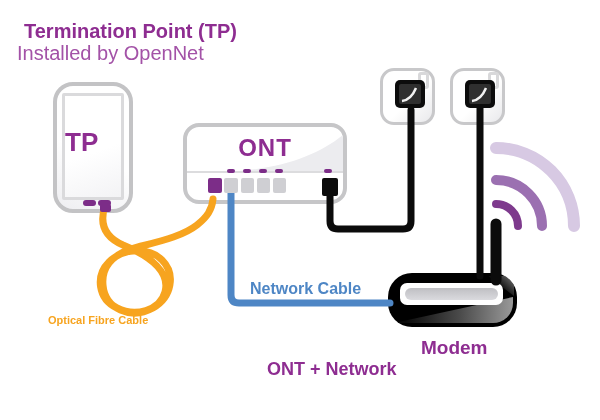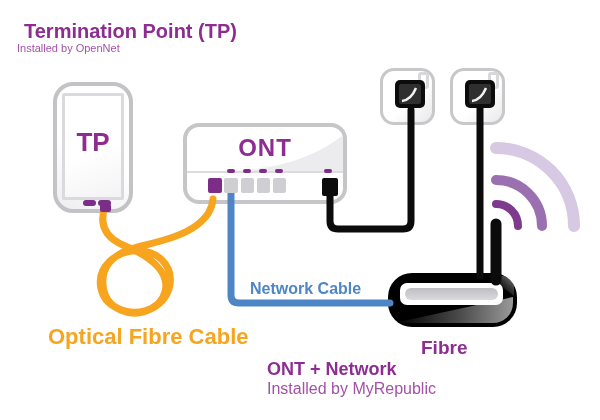--- a/index.html
+++ b/index.html
@@ -6,34 +6,34 @@
   #canvas{
     position:relative;width:600px;height:420px;overflow:hidden;background:#fff;
     font-family:"Liberation Sans", sans-serif;
   }
   #canvas *{box-sizing:border-box;}
   .abs{position:absolute;}
   .lbl{position:absolute;white-space:nowrap;line-height:1.1;}
 
   
   #page-title{left:16px;top:20px;font-size:20px;font-weight:bold;color:var(--c-purple);margin-left:8px;}
-  #page-subtitle{left:17px;top:42px;font-size:11px;color:var(--c-purpleLight);}
+  #page-subtitle{left:17px;top:42px;font-size:20px;color:var(--c-purpleLight);}
   #ont-caption{left:172px;top:93px;font-size:18px;font-weight:bold;color:var(--c-purple);}
-  #fibre-label{left:48px;top:314px;font-size:22px;font-weight:bold;color:var(--c-orange);margin-top:11px;}
+  #fibre-label{left:48px;top:314px;font-size:11px;font-weight:bold;color:var(--c-orange);}
   #network-label{left:250px;top:280px;font-size:16px;font-weight:bold;color:var(--c-blue);}
   #router-label{left:421px;top:338px;font-size:19px;font-weight:bold;color:var(--c-purple);}
   #footer-title{left:267px;top:360px;font-size:18px;font-weight:bold;color:var(--c-purple);}
   #footer-subtitle{left:267px;top:380px;font-size:16px;color:var(--c-purpleLight);}
 
   
   #tp-device{left:53px;top:82px;width:80px;height:131px;border:4px solid #c3c3c5;border-radius:20px;
     background:linear-gradient(205deg,#fff 55%,#eeeef1 100%);}
   #tp-inner{position:absolute;left:5px;top:7px;right:5px;bottom:9px;border:3px solid #dadadc;border-radius:2px;
     background:linear-gradient(160deg,#fff 55%,#f3f3f5 100%);
-    display:flex;align-items:center;justify-content:center;padding-bottom:8px;}
+    display:flex;align-items:center;justify-content:flex-start;padding-bottom:8px;}
   #tp-label{font-size:26px;font-weight:bold;color:var(--c-purple);}
   .tp-port{top:200px;width:13px;height:6px;border-radius:3px;background:var(--c-portPurple);}
   #tp-port-a{left:83px;} #tp-port-b{left:98px;}
   #tp-stub{left:100px;top:204px;width:11px;height:8px;border-radius:2px;background:var(--c-portPurple);}
 
   
   #ont-device{left:183px;top:123px;width:164px;height:81px;border:4px solid var(--c-deviceBorder);
     border-radius:16px;background:#fff;overflow:hidden;}
   #ont-label{position:absolute;left:0;right:0;top:7px;text-align:center;
     font-size:24px;font-weight:bold;letter-spacing:1px;color:var(--c-purple);}
@@ -159,17 +159,16 @@
       <svg width="22" height="20" viewBox="0 0 22 20">
         <path d="M3 17 Q 12 16 17 4" stroke="#f2f2f2" stroke-width="2.5" fill="none"></path>
       </svg>
     </div>
   </div>
 
   <div class="lbl" id="page-title">Termination Point (TP)</div>
   <div class="lbl" id="page-subtitle">Installed by OpenNet</div>
   <div class="lbl" id="fibre-label">Optical Fibre Cable</div>
   <div class="lbl" id="network-label">Network Cable</div>
-  <div class="lbl" id="router-label">Fibre</div>
+  <div class="lbl" id="router-label">Modem</div>
   <div class="lbl" id="footer-title">ONT + Network</div>
-  <div class="lbl" id="footer-subtitle">Installed by MyRepublic</div>
 
 </div>
 
 </body></html>

